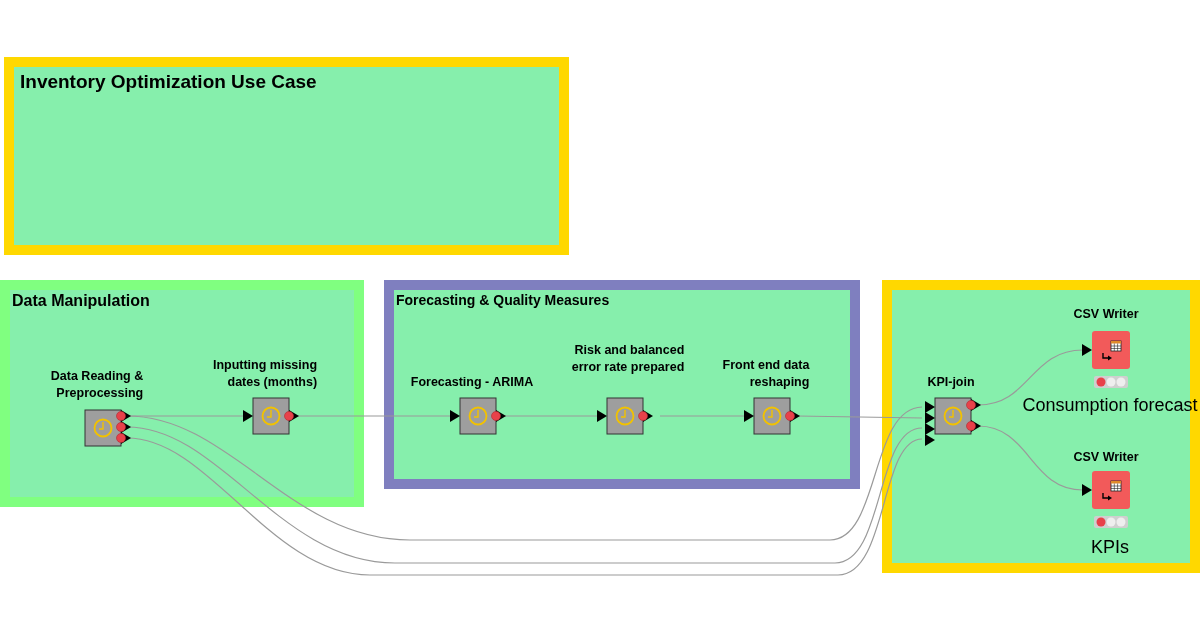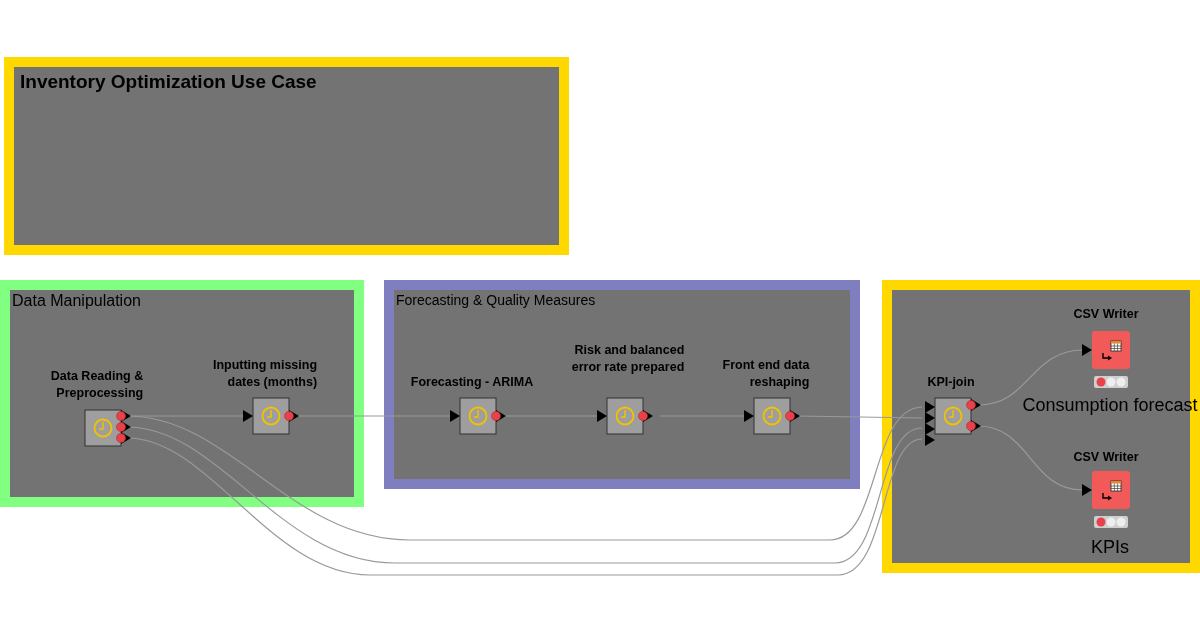--- a/index.html
+++ b/index.html
@@ -1,18 +1,18 @@
 <!DOCTYPE html>
 <html><head>
   <meta charset="utf-8">
   <style>
     html, body { margin:0; padding:0; background:#ffffff; }
     body { width:1200px; height:630px; position:relative; overflow:hidden; font-family:"Liberation Sans", sans-serif; color:#000; }
-    .annot { position:absolute; box-sizing:border-box; background:#737373;padding-left:25px; }
-    .annot-title { position:absolute; font-weight:normal; }
+    .annot { position:absolute; box-sizing:border-box; background:#86efac;padding-left:25px; }
+    .annot-title { position:absolute; font-weight:bold; }
     #a-intro { left:4px; top:57px; width:565px; height:198px; border:10px solid #FFD800; }
     #a-dm { left:0px; top:280px; width:364px; height:227px; border:10px solid #80FF80; }
     #a-fc { left:384px; top:280px; width:476px; height:209px; border:10px solid #7F7FBF; }
     #a-out { left:882px; top:280px; width:318px; height:293px; border:10px solid #FFD800; }
     .intro-h1 { position:absolute; left:6px; top:4px; font-size:19px; font-weight:bold; white-space:nowrap; }
     .intro-h2 { position:absolute; left:6px; top:31px; font-size:16px; font-weight:bold; white-space:nowrap; }
     .intro-p { position:absolute; left:6px; top:82px; width:520px; font-size:13px; line-height:19.5px; }
     .node-label { position:absolute; font-size:12.5px; font-weight:bold; text-align:right; line-height:17px; white-space:nowrap; transform:translateX(-50%); }
     .node-sub { position:absolute; font-size:18px; text-align:center; white-space:nowrap; transform:translateX(-50%); }
     #wires { position:absolute; left:0; top:0; }

